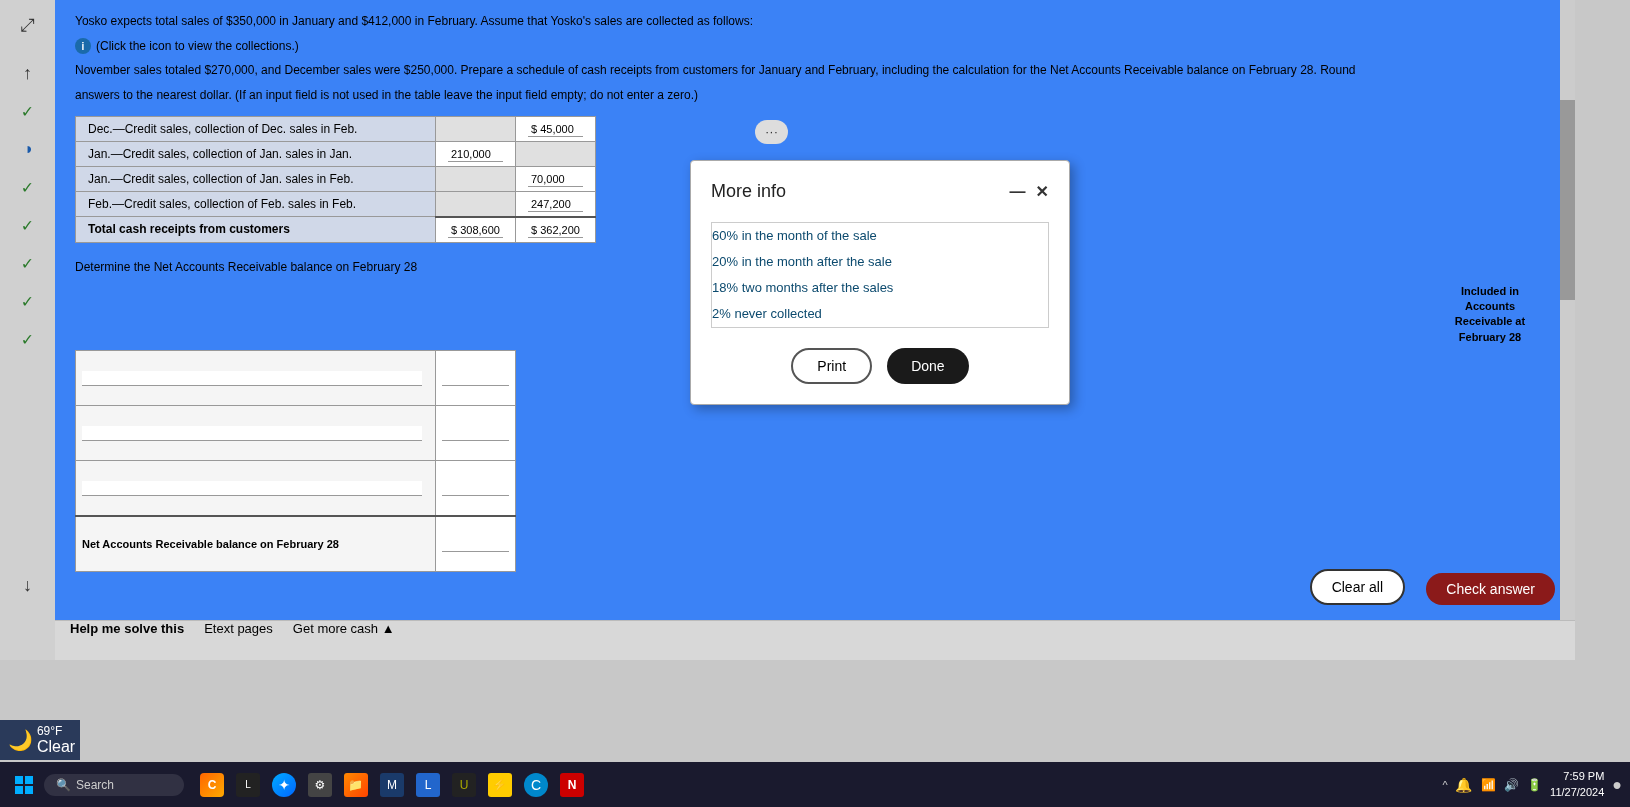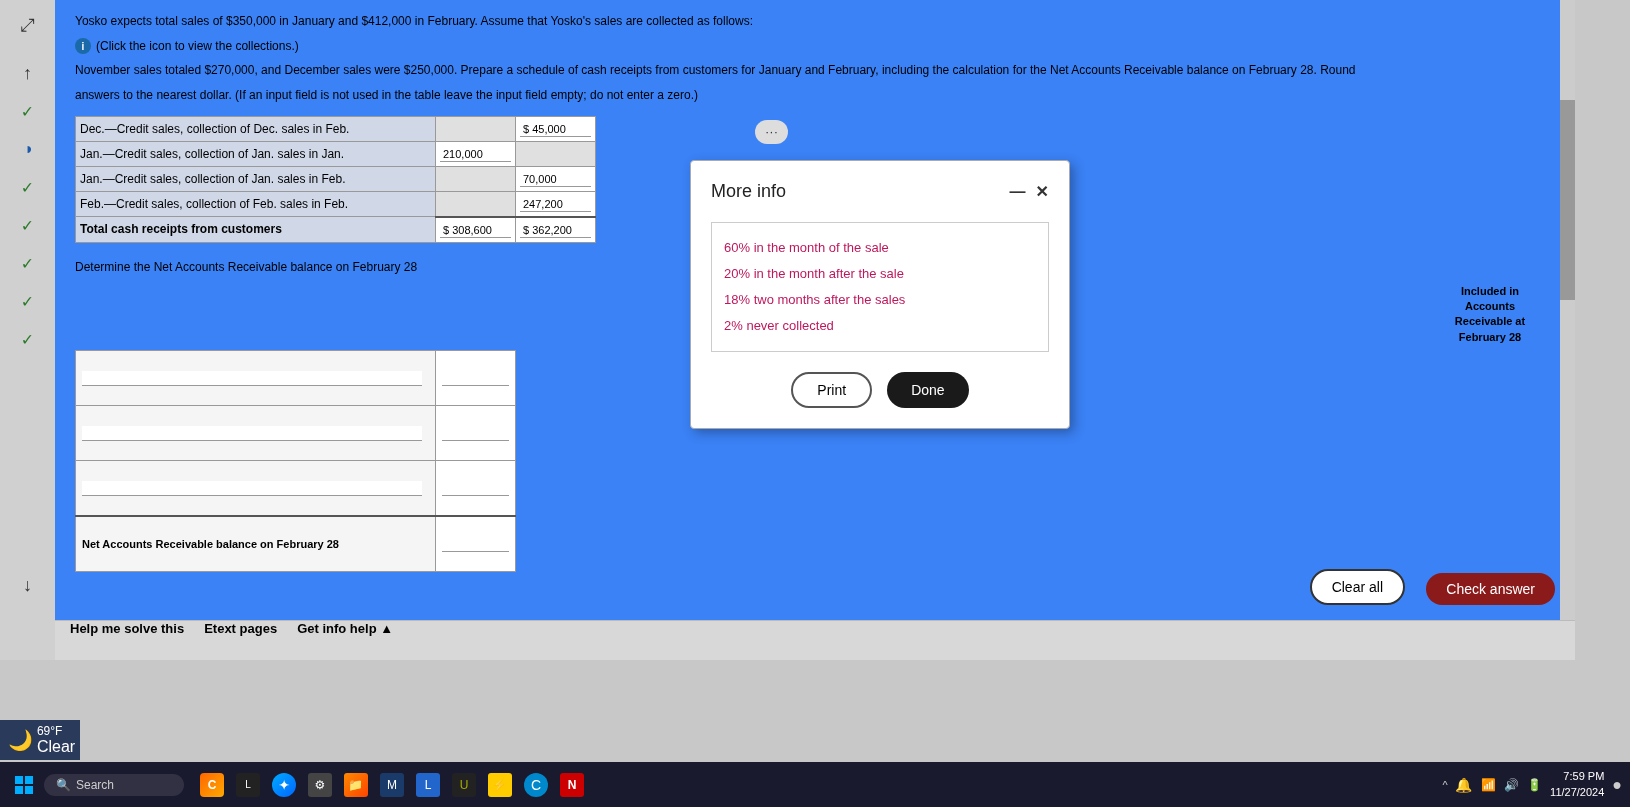--- a/index.html
+++ b/index.html
@@ -95,21 +95,21 @@
       position: relative;
     }
 
     .cash-table {
       border-collapse: collapse;
       font-size: 12px;
     }
 
     .cash-table td, .cash-table th {
       border: 1px solid #999;
-      padding: 3px 4px;
+      padding: 3px 12px;
       height: 22px;
     }
 
     .cash-table .label-cell {
       background: #d0d8e8;
       font-weight: normal;
       width: 360px;
       font-size: 12px;
     }
 
@@ -174,21 +174,21 @@
       padding: 0 15px;
       gap: 20px;
       font-size: 13px;
       border-top: 1px solid #bbb;
     }
 
     .bottom-link {
       color: #000;
       font-size: 13px;
       cursor: pointer;
-      font-weight: bold;
+      font-weight: normal;
     }
 
     .bottom-link.bold {
       font-weight: bold;
     }
 
     
     .clear-all-btn {
       position: absolute;
       right: 170px;
@@ -274,25 +274,24 @@
 
     .modal-close {
       font-size: 16px;
       cursor: pointer;
       color: #333;
       font-weight: bold;
     }
 
     .modal-content {
       border: 1px solid #ccc;
-      padding: 12px;
       margin-bottom: 20px;
       font-size: 13px;
       line-height: 2;
-      color: #be185d;
+      color: #0c4a6e;
     }
 
     .modal-footer {
       display: flex;
       justify-content: center;
       gap: 15px;
     }
 
     .print-btn {
       background: white;
@@ -517,21 +516,21 @@
 
   </div>
 
   <button class="clear-all-btn">Clear all</button>
 
   <button class="check-answer-btn">Check answer</button>
 
   <div class="bottom-bar">
     <span class="bottom-link bold">Help me solve this</span>
     <span class="bottom-link">Etext pages</span>
-    <span class="bottom-link">Get info help ▲</span>
+    <span class="bottom-link">Get more cash ▲</span>
   </div>
 
 </div>
 
 <div class="modal">
   <div class="modal-header">
     <span class="modal-title">More info</span>
     <div class="modal-controls">
       <span class="modal-minimize">—</span>
       <span class="modal-close">✕</span>

